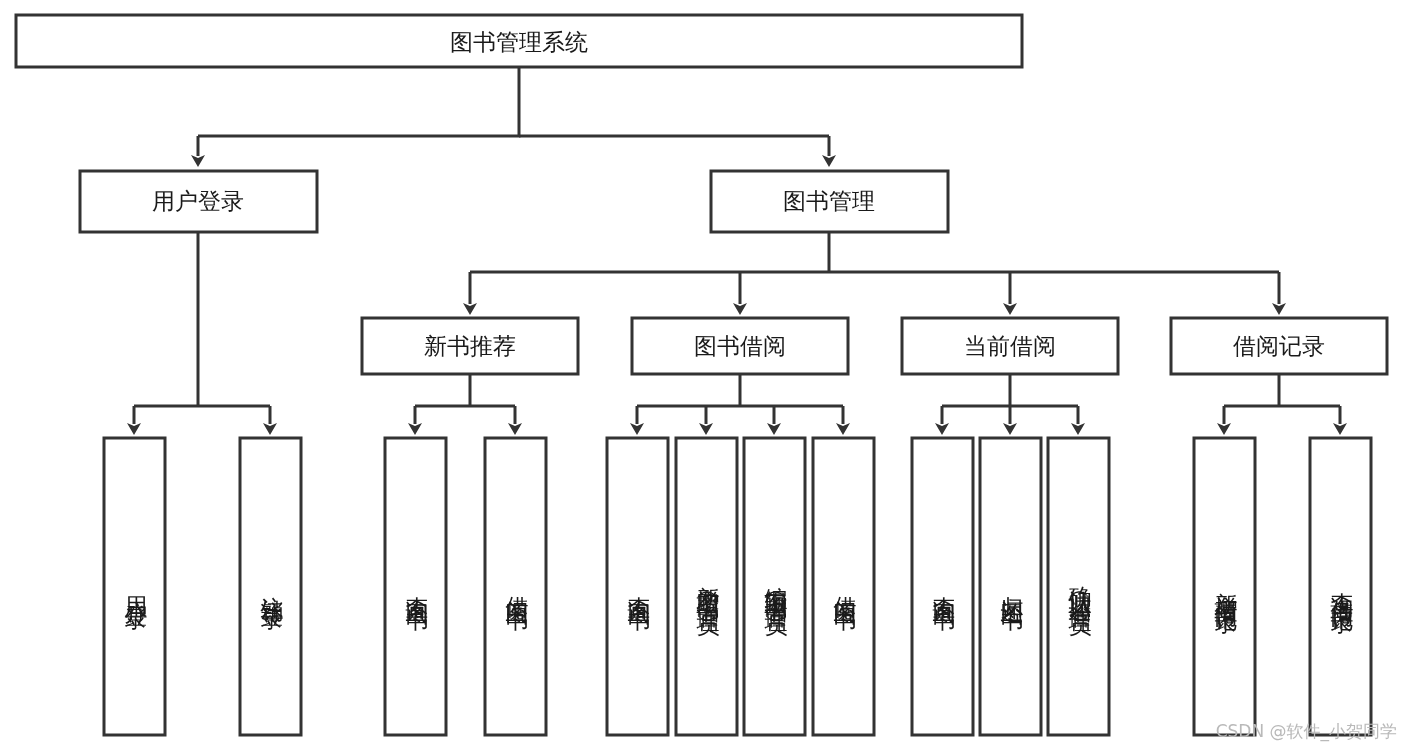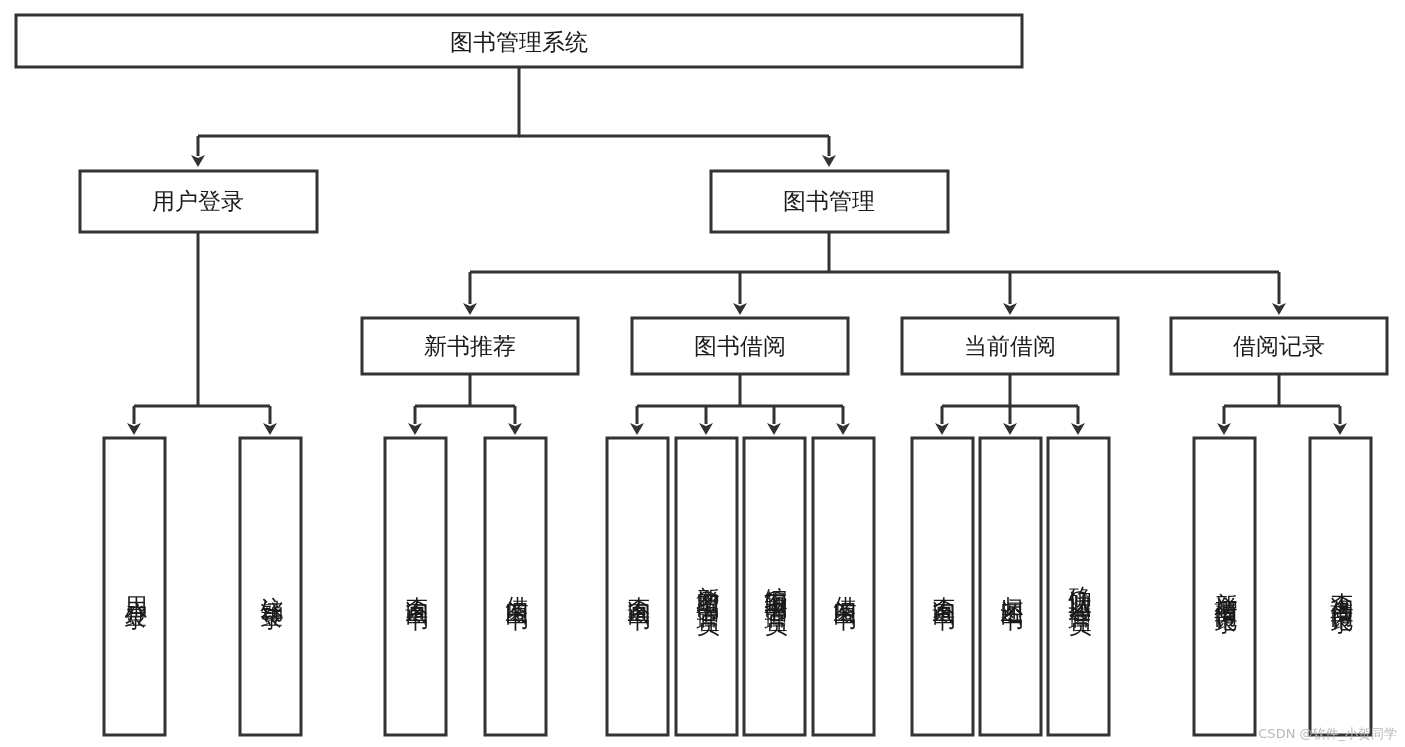--- a/index.html
+++ b/index.html
@@ -35,21 +35,21 @@
   .edge-line {
     stroke: #333333;
     stroke-width: 3;
     fill: none;
   }
   .arrow-head { fill: #333333; }
   .watermark {
     position: absolute;
     right: 8px;
     bottom: 4px;
-    font-size: 13px;
+    font-size: 17px;
     color: #b9b9b9;
     font-family: "DejaVu Sans", "Liberation Sans", sans-serif;
     white-space: nowrap;
     pointer-events: none;
   }
 </style>
 </head>
 <body>
 
 <svg id="diagram" viewBox="0 0 1405 747">

